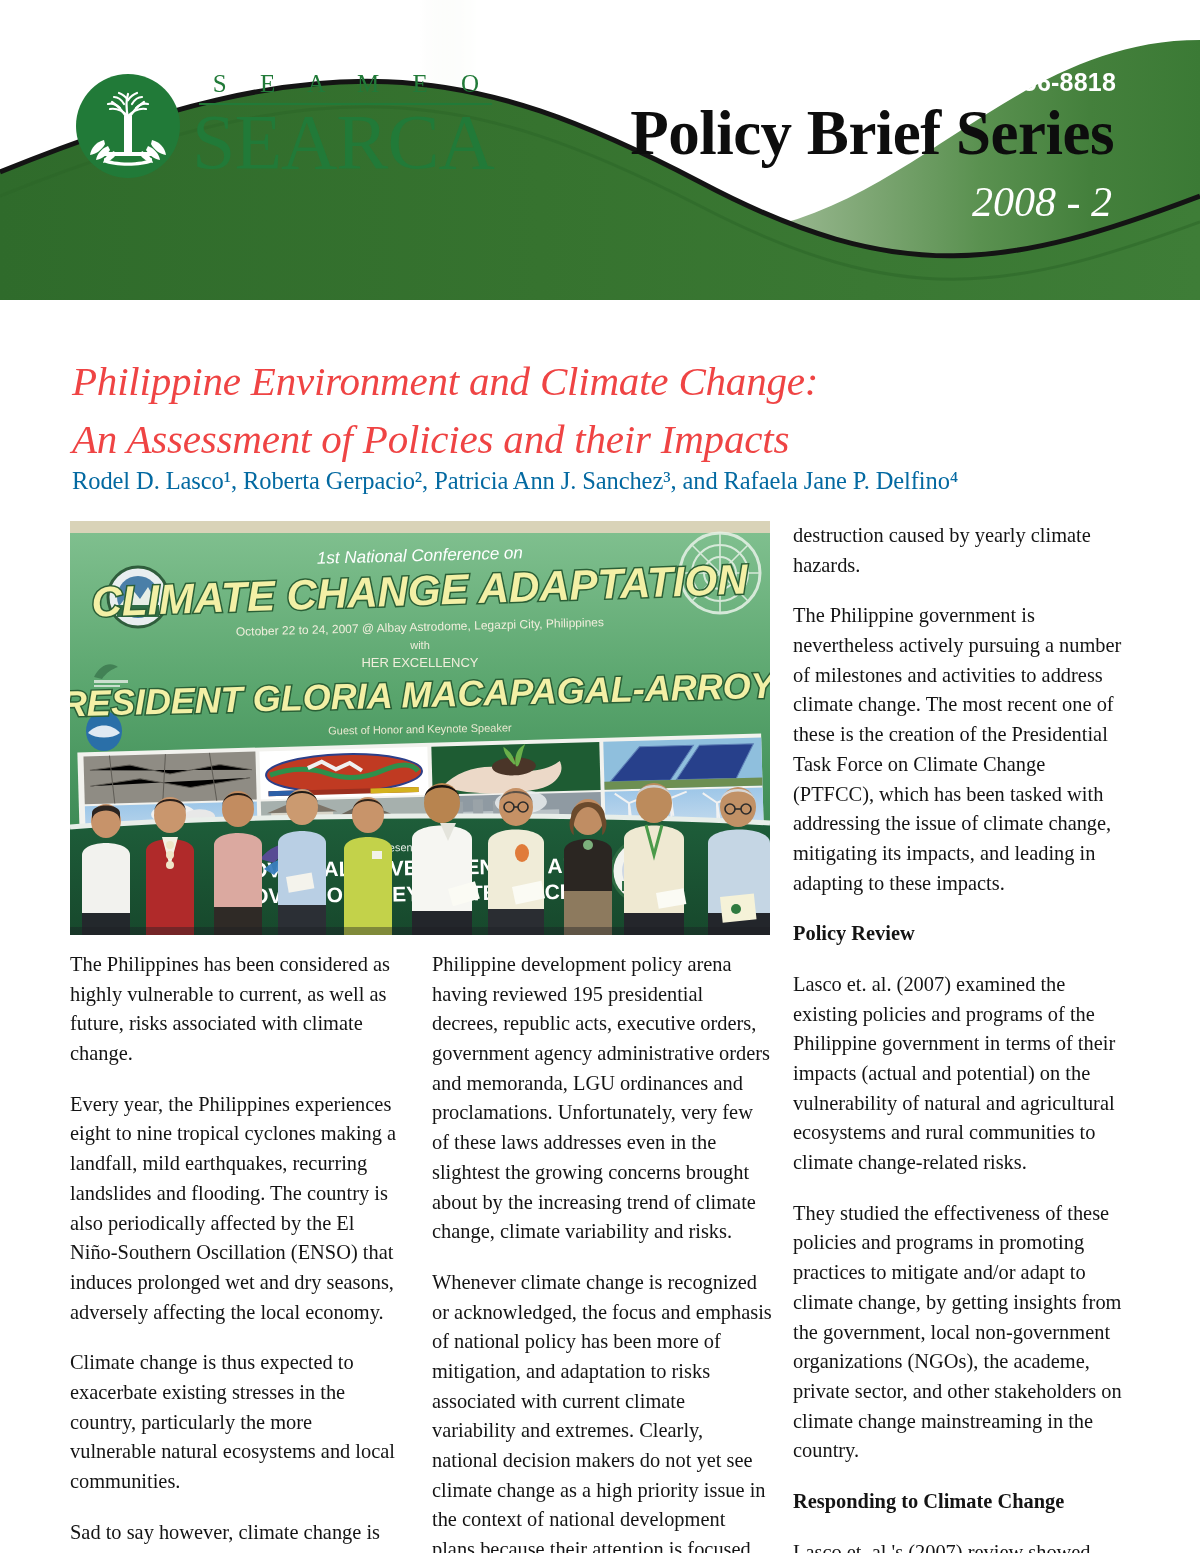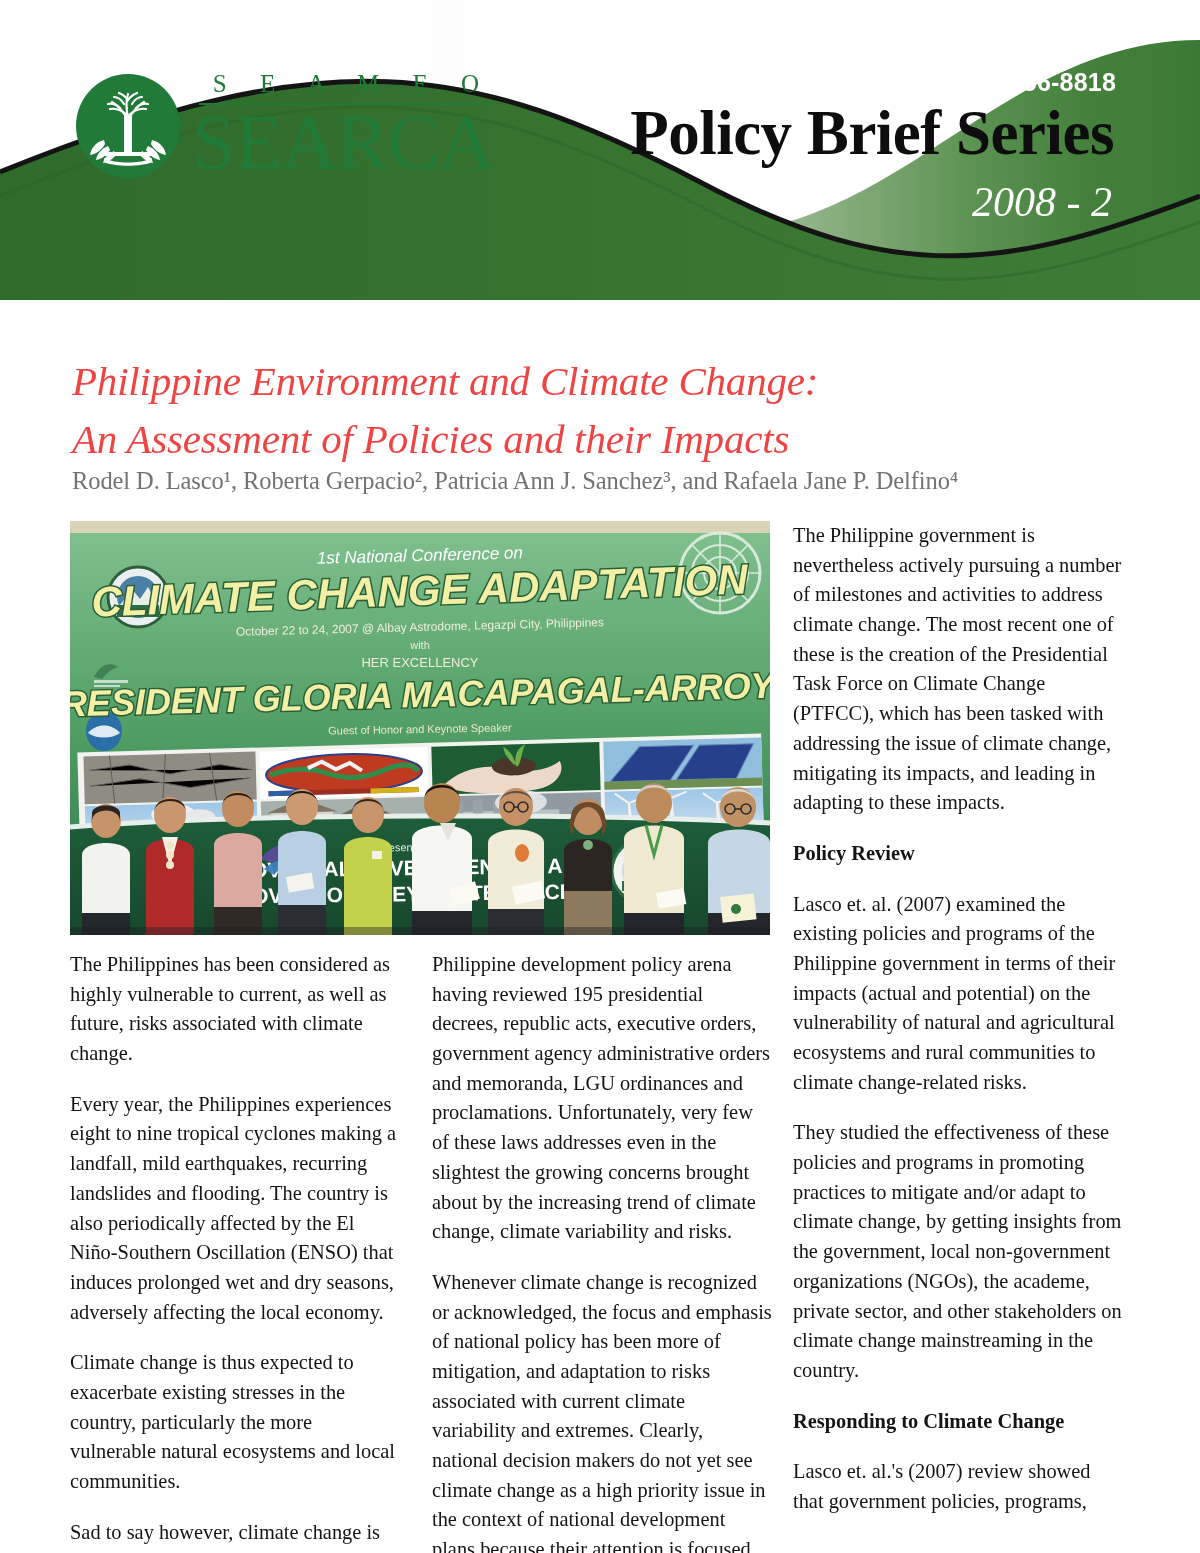--- a/index.html
+++ b/index.html
@@ -136,21 +136,21 @@
     line-height: 1.42;
     color: #ef4444;
     letter-spacing: -0.2px;
   }
   .article-authors {
     position: absolute;
     left: 72px; top: 467px;
     width: 1050px;
     font-family: "Liberation Serif", serif;
     font-size: 24.5px;
-    color: #737373;
+    color: #0369a1;
     letter-spacing: -0.1px;
     white-space: nowrap;
   }
 
   
   .photo {
     position: absolute;
     left: 70px; top: 521px;
     width: 700px; height: 414px;
     overflow: hidden;
@@ -547,20 +547,21 @@
     <p>Climate change is thus expected to exacerbate existing stresses in the country, particularly the more vulnerable natural ecosystems and local communities.</p>
     <p>Sad to say however, climate change is yet to be mainstreamed into the</p>
   </div>
 
   <div class="col" id="col2">
     <p>Philippine development policy arena having reviewed 195 presidential decrees, republic acts, executive orders, government agency administrative orders and memoranda, LGU ordinances and proclamations. Unfortunately, very few of these laws addresses even in the slightest the growing concerns brought about by the increasing trend of climate change, climate variability and risks.</p>
     <p>Whenever climate change is recognized or acknowledged, the focus and emphasis of national policy has been more of mitigation, and adaptation to risks associated with current climate variability and extremes. Clearly, national decision makers do not yet see climate change as a high priority issue in the context of national development plans because their attention is focused more on the actual</p>
   </div>
 
   <div class="col" id="col3">
+    <p>destruction caused by yearly climate hazards.</p>
     <p>The Philippine government is nevertheless actively pursuing a number of milestones and activities to address climate change. The most recent one of these is the creation of the Presidential Task Force on Climate Change (PTFCC), which has been tasked with addressing the issue of climate change, mitigating its impacts, and leading in adapting to these impacts.</p>
     <h3>Policy Review</h3>
     <p>Lasco et. al. (2007) examined the existing policies and programs of the Philippine government in terms of their impacts (actual and potential) on the vulnerability of natural and agricultural ecosystems and rural communities to climate change-related risks.</p>
     <p>They studied the effectiveness of these policies and programs in promoting practices to mitigate and/or adapt to climate change, by getting insights from the government, local non-government organizations (NGOs), the academe, private sector, and other stakeholders on climate change mainstreaming in the country.</p>
     <h3>Responding to Climate Change</h3>
     <p>Lasco et. al.'s (2007) review showed that government policies, programs,</p>
   </div>
 
 </div>
 

